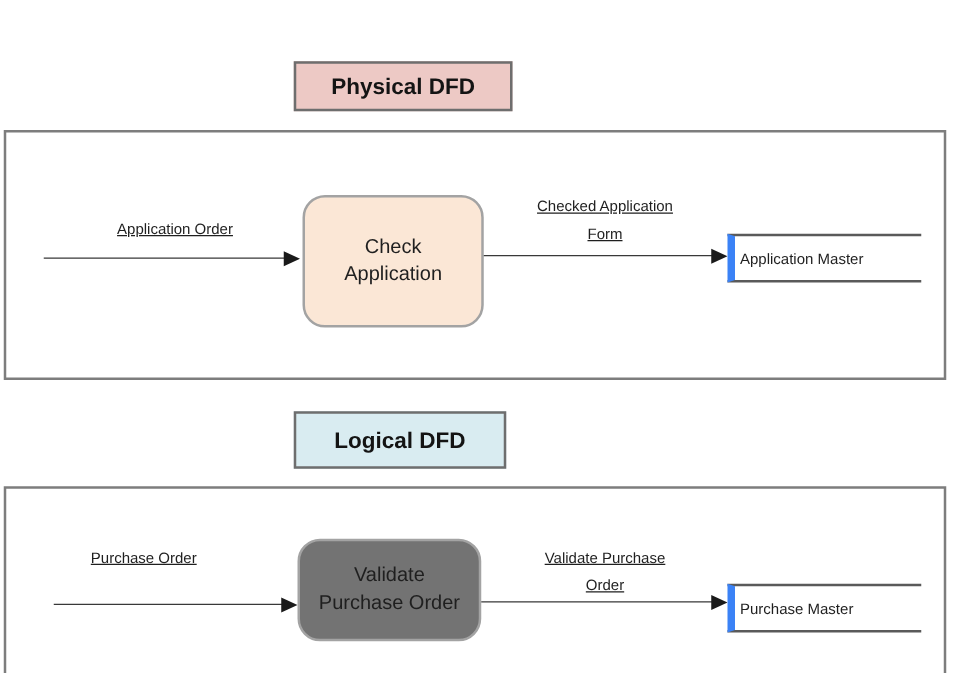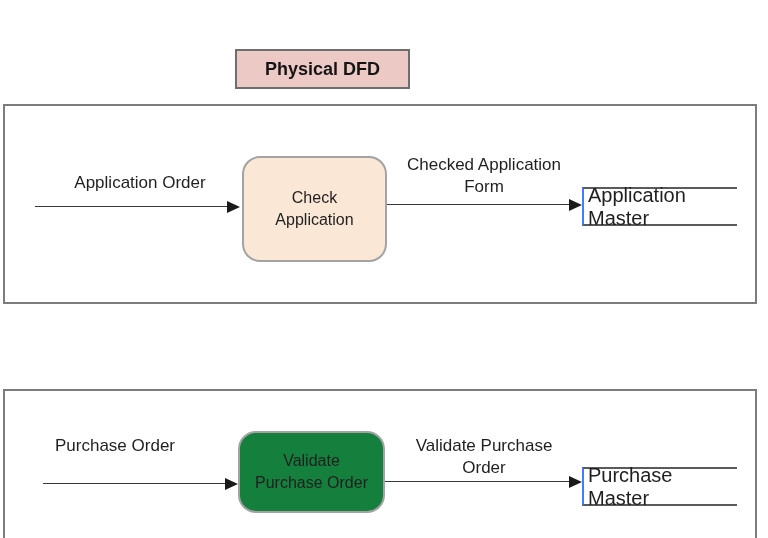--- a/index.html
+++ b/index.html
@@ -42,32 +42,32 @@
     align-items: center;
     justify-content: center;
     text-align: center;
     white-space: pre-line;
     border: 2px solid #a3a3a3;
     border-radius: 18px;
     font-size: 16px;
     line-height: 22px;
   }
   .process-check    { left: 242px; top: 112px; width: 145px; height: 106px; background: #fbe7d6; }
-  .process-validate { left: 238px; top: 387px; width: 147px; height: 82px; background: #15803d; }
+  .process-validate { left: 238px; top: 387px; width: 147px; height: 82px; background: #737373; }
 
   
   .data-store {
     display: flex;
     align-items: center;
     border-top: 2px solid #5a5a5a;
-    border-left: 2px solid #3b82f6;
+    border-left: 6px solid #3b82f6;
     border-bottom: 2px solid #5a5a5a;
     border-right: none;
     background: #ffffff;
-    font-size: 20px;
+    font-size: 12px;
     padding-left: 4px;
   }
   .store-application { left: 582px; top: 143px; width: 155px; height: 39px; }
   .store-purchase    { left: 582px; top: 423px; width: 155px; height: 39px; }
 
   
   .flow-line { height: 0; border-top: 1.5px solid #383838; }
   .arrow-head {
     width: 0; height: 0;
     border-top: 6px solid transparent;
@@ -80,22 +80,23 @@
   .head-2 { left: 569px; top: 155px; }
   .line-3 { left: 43px;  top: 439px; width: 183px; }
   .head-3 { left: 225px; top: 434px; }
   .line-4 { left: 385px; top: 437px; width: 185px; }
   .head-4 { left: 569px; top: 432px; }
 
   
   .flow-label {
     text-align: center;
     white-space: pre-line;
-    font-size: 17px;
+    font-size: 12px;
     line-height: 22px;
+    text-decoration: underline;
   }
   .label-application-form  { left: 40px;  top: 128px; width: 200px; }
   .label-checked-app-form  { left: 388px; top: 110px; width: 192px; }
   .label-purchas-order     { left: 30px;  top: 391px; width: 170px; }
   .label-validate-purchase { left: 388px; top: 391px; width: 192px; text-align: center; }
 </style>
 </head>
 <body>
 
 <div class="stage">
@@ -117,20 +118,23 @@
 
   <div class="abs flow-line line-2"></div>
   <div class="abs arrow-head head-2"></div>
   <div class="abs flow-label label-checked-app-form">Checked Application
 Form</div>
 
   <div class="abs data-store store-application">
     <span>Application Master</span>
   </div>
 
+  <div class="abs title-box title-logical">
+    <span>Logical DFD</span>
+  </div>
 
   <div class="abs panel panel-logical"></div>
 
   <div class="abs flow-line line-3"></div>
   <div class="abs arrow-head head-3"></div>
   <div class="abs flow-label label-purchas-order">Purchase Order</div>
 
   <div class="abs process process-validate">
     <span>Validate
 Purchase Order</span>

